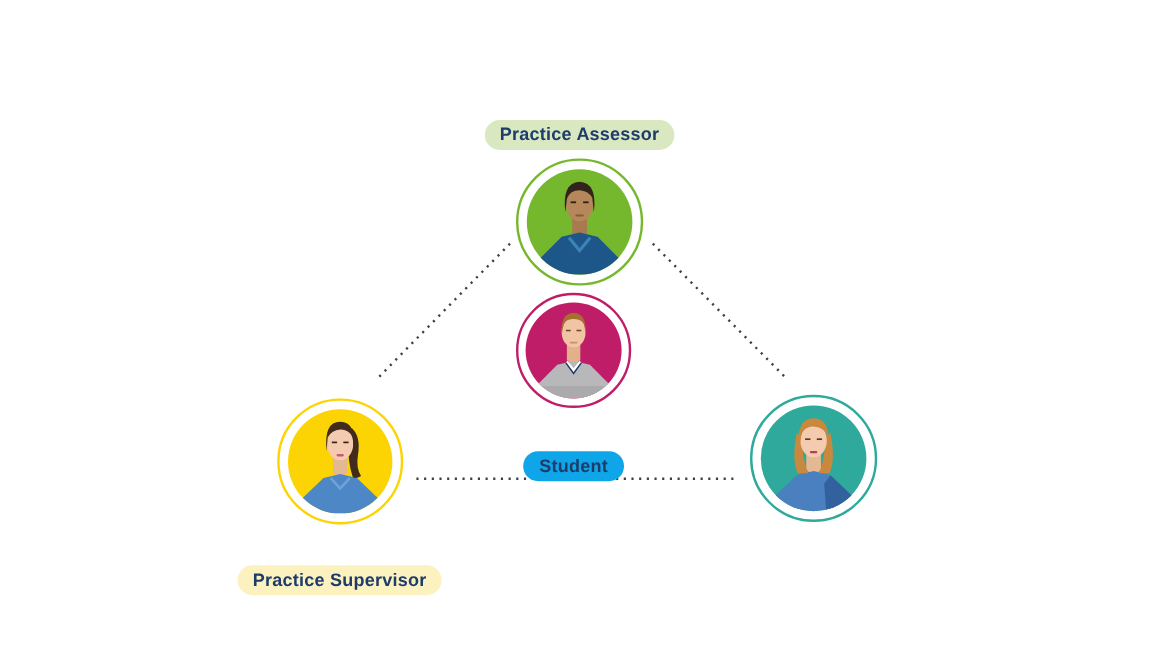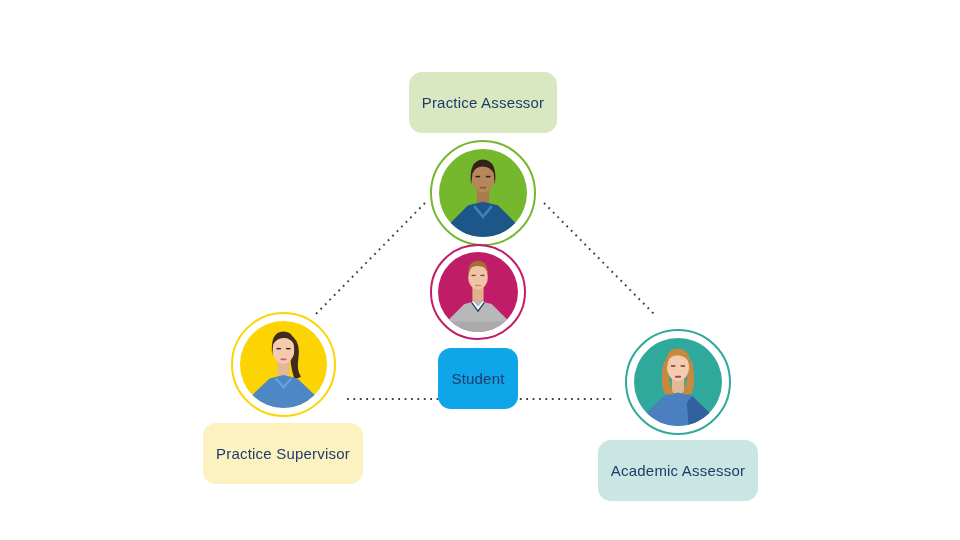--- a/index.html
+++ b/index.html
@@ -5,38 +5,39 @@
   html,body{margin:0;padding:0;}
   body{
     width:960px;height:540px;background:#ffffff;overflow:hidden;
     font-family:"Liberation Sans","DejaVu Sans",sans-serif;
   }
   .canvas{position:relative;width:960px;height:540px;background:#ffffff;}
   .connectors{position:absolute;left:0;top:0;pointer-events:none;}
   .connectors line{stroke-width:2;stroke-dasharray:1.8 4.6;}
   .node{position:absolute;display:flex;flex-direction:column;align-items:center;}
   .pill{
-    display:inline-block;padding:21px 13px;border-radius:13px;
-    font-size:15px;font-weight:400;letter-spacing:.2px;white-space:nowrap;
+    display:inline-block;padding:3px 13px;border-radius:13px;
+    font-size:15px;font-weight:700;letter-spacing:.2px;white-space:nowrap;
     line-height:19px;
+    margin-top:28px;
   }
   .circle{
     box-sizing:border-box;border-radius:50%;border:2px solid #ccc;background:#fff;
     display:flex;align-items:center;justify-content:center;
   }
   .disc{border-radius:50%;overflow:hidden;display:flex;align-items:center;justify-content:center;}
   .disc svg{width:100%;height:100%;display:block;}
   
   .node-pa{left:418px;top:72px;width:130px;gap:7px;}
   .node-pa .circle{width:106px;height:106px;}
   .node-pa .disc{width:88px;height:88px;}
   .node-st{left:413px;top:244px;width:130px;gap:8px;}
   .node-st .circle{width:96px;height:96px;}
   .node-st .disc{width:80px;height:80px;}
-  .node-ps{left:208px;top:312px;width:150px;gap:6px;}
+  .node-ps{left:208px;top:332px;width:150px;gap:6px;}
   .node-ps .circle{width:105px;height:105px;}
   .node-ps .disc{width:87px;height:87px;}
   .node-aa{left:603px;top:329px;width:150px;gap:5px;}
   .node-aa .circle{width:106px;height:106px;}
   .node-aa .disc{width:88px;height:88px;}
 </style>
 </head>
 <body>
 
 <div class="canvas">
@@ -114,16 +115,15 @@
           <path d="M34,26 Q29,52 35,64 L45,64 Q38,48 40,30 Z" fill="#c8893f"></path>
           <path d="M66,26 Q71,52 65,64 L55,64 Q62,48 60,30 Z" fill="#c8893f"></path>
           <ellipse cx="50" cy="33" rx="12.5" ry="16" fill="#f4cbae"></ellipse>
           <path d="M36,42 Q33,12 50,12 Q67,12 64,42 L62,26 Q56,19 47,20 Q39,21.5 38,30 Z" fill="#c8893f"></path>
           <rect x="42" y="31" width="5" height="1.6" fill="#5b3a22"></rect>
           <rect x="53" y="31" width="5" height="1.6" fill="#5b3a22"></rect>
           <rect x="46.5" y="43" width="7" height="2.2" rx="1.1" fill="#b43c58"></rect>
         </svg>
       </div>
     </div>
-    <div class="pill" style="background-color: rgb(201, 230, 226); color: rgb(29, 60, 106);">Academic Assessor</div>
   </div>
 
 </div>
 
 </body></html>

